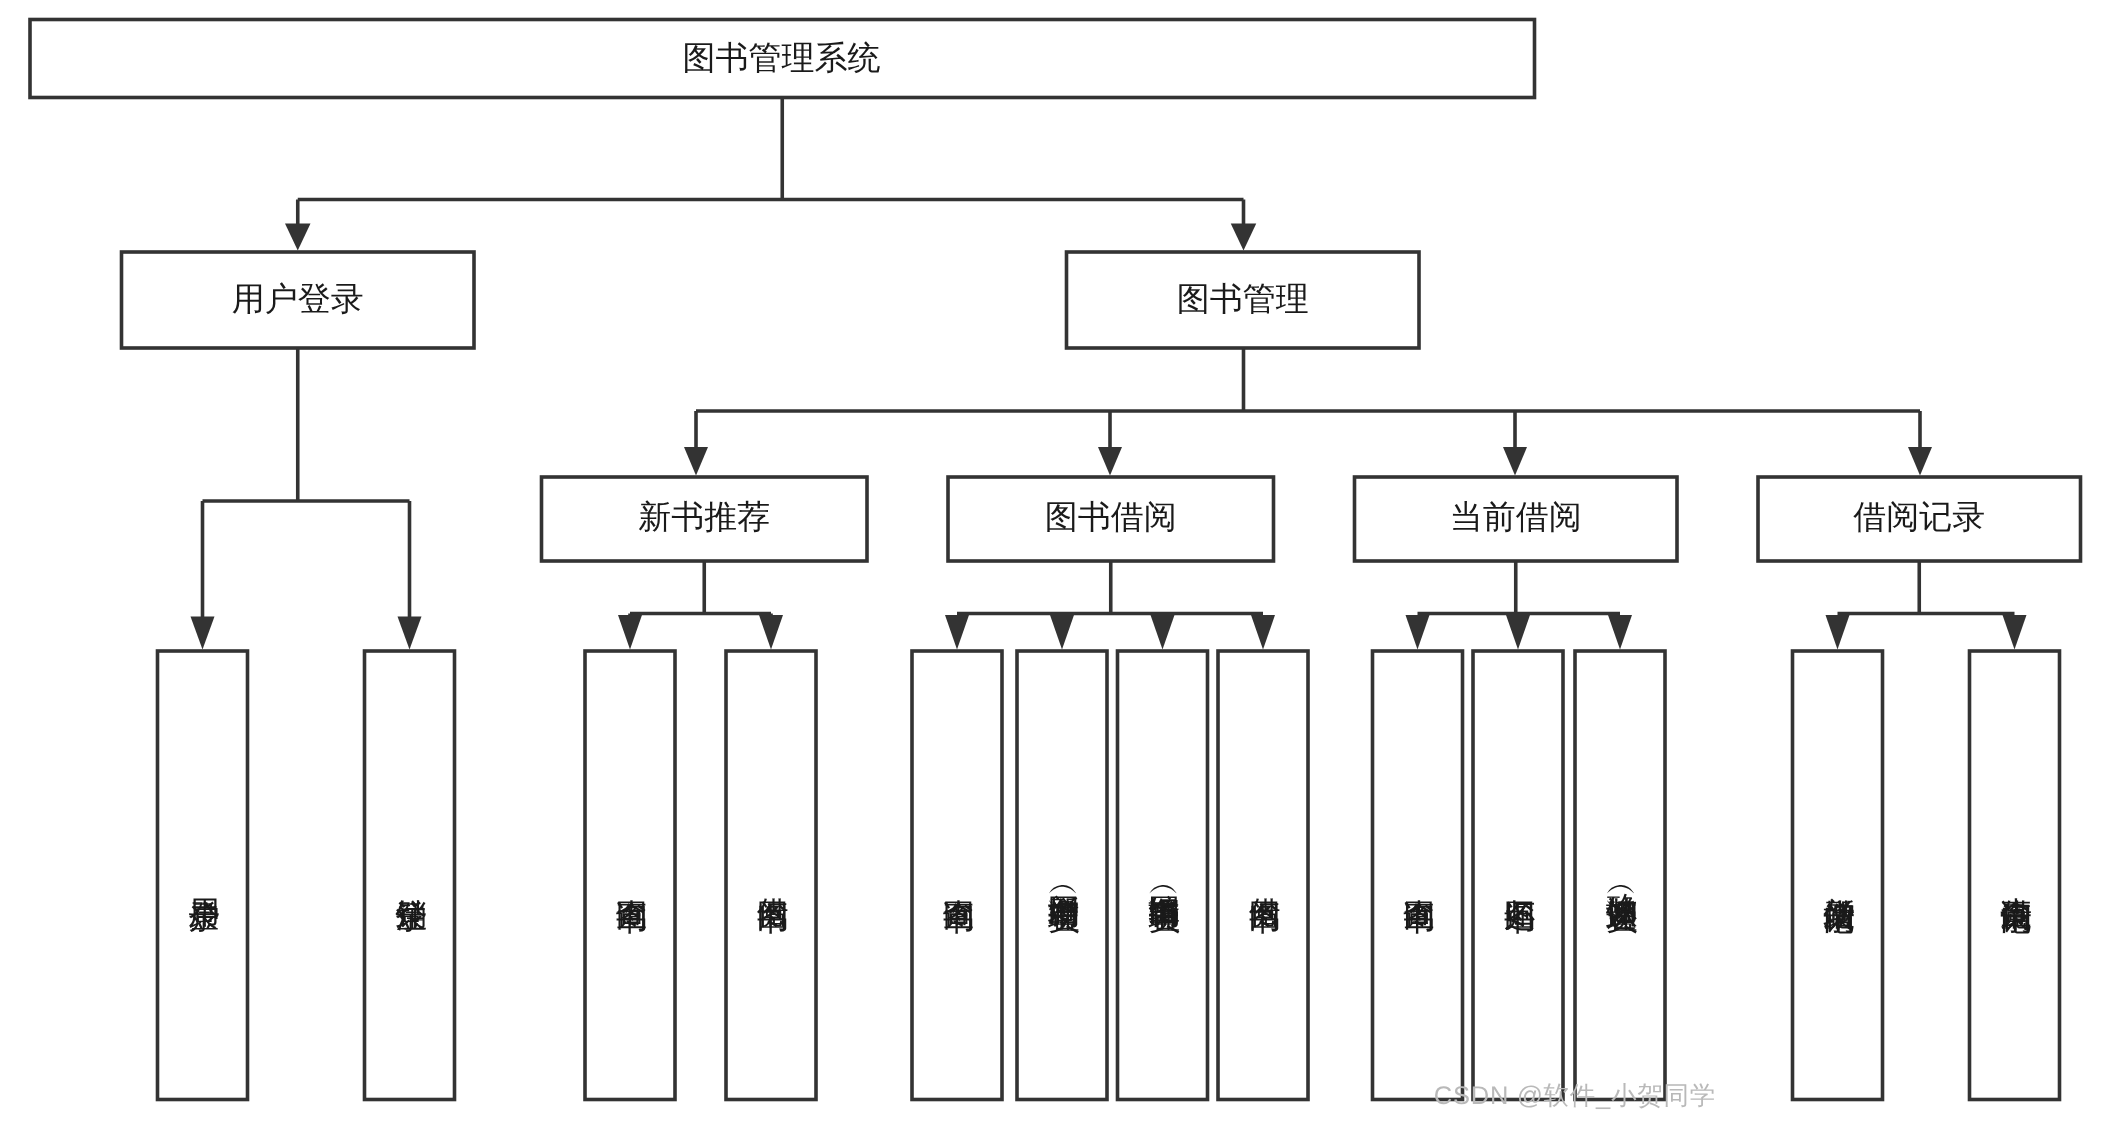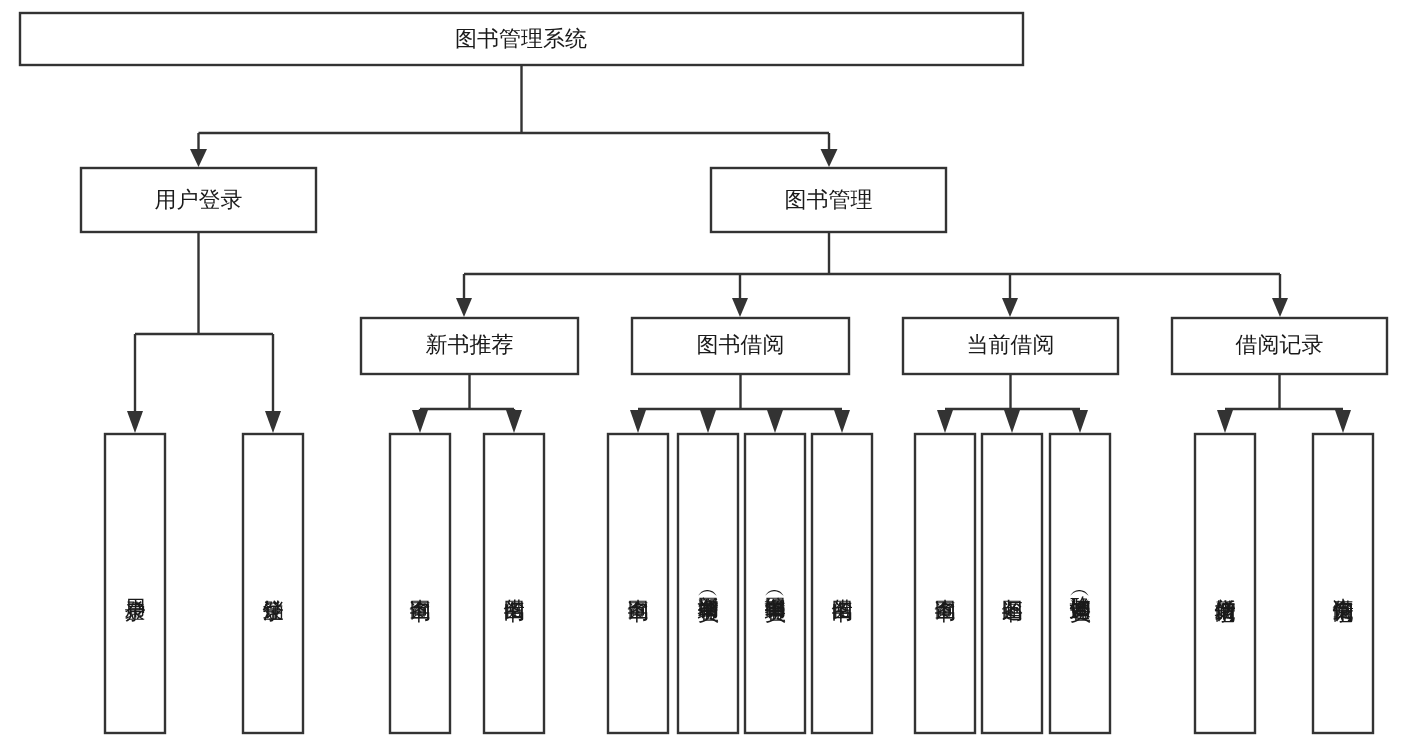--- a/index.html
+++ b/index.html
@@ -207,13 +207,14 @@
       <div class="leaf-label" style="left: 678px; top: 434px; width: 60px; height: 299px;">新增图书（管理员）</div>
       <div class="leaf-label" style="left: 745px; top: 434px; width: 60px; height: 299px;">编辑图书（管理员）</div>
       <div class="leaf-label" style="left: 812px; top: 434px; width: 60px; height: 299px;">借阅图书</div>
       <div class="leaf-label" style="left: 915px; top: 434px; width: 60px; height: 299px;">查询图书</div>
       <div class="leaf-label" style="left: 982px; top: 434px; width: 60px; height: 299px;">归还图书</div>
       <div class="leaf-label" style="left: 1050px; top: 434px; width: 60px; height: 299px;">确认归还（管理员）</div>
       <div class="leaf-label" style="left: 1195px; top: 434px; width: 60px; height: 299px;">新增借阅记录</div>
       <div class="leaf-label" style="left: 1313px; top: 434px; width: 60px; height: 299px;">查询借阅记录</div>
     </div>
 
+  <div class="watermark">CSDN @软件_小贺同学</div>
 </div>
 
 </body></html>

